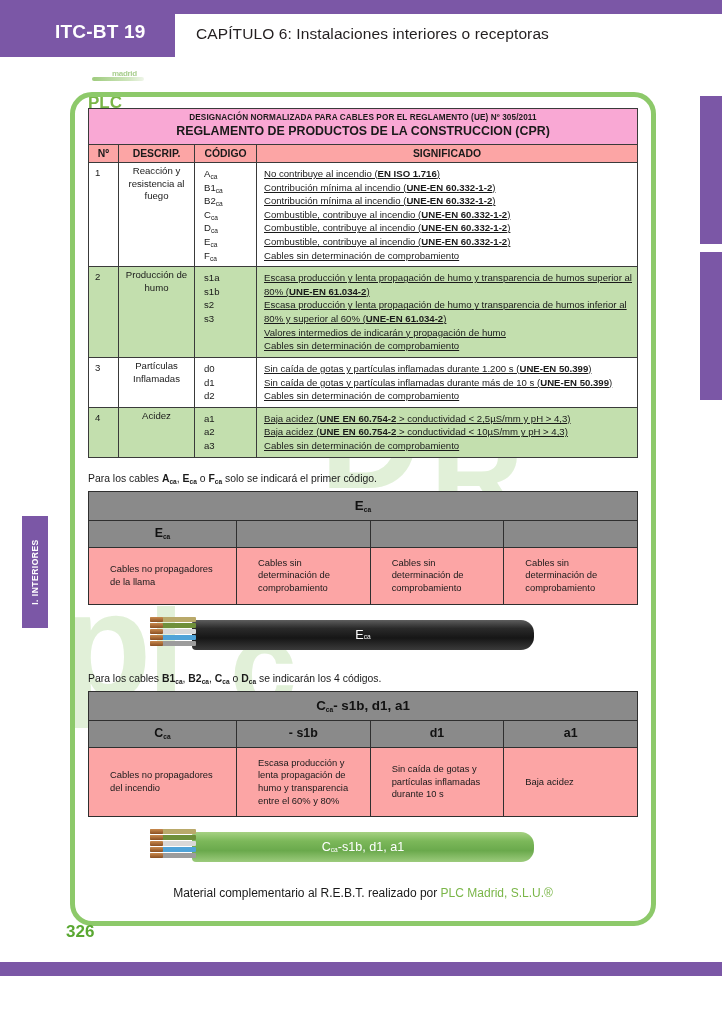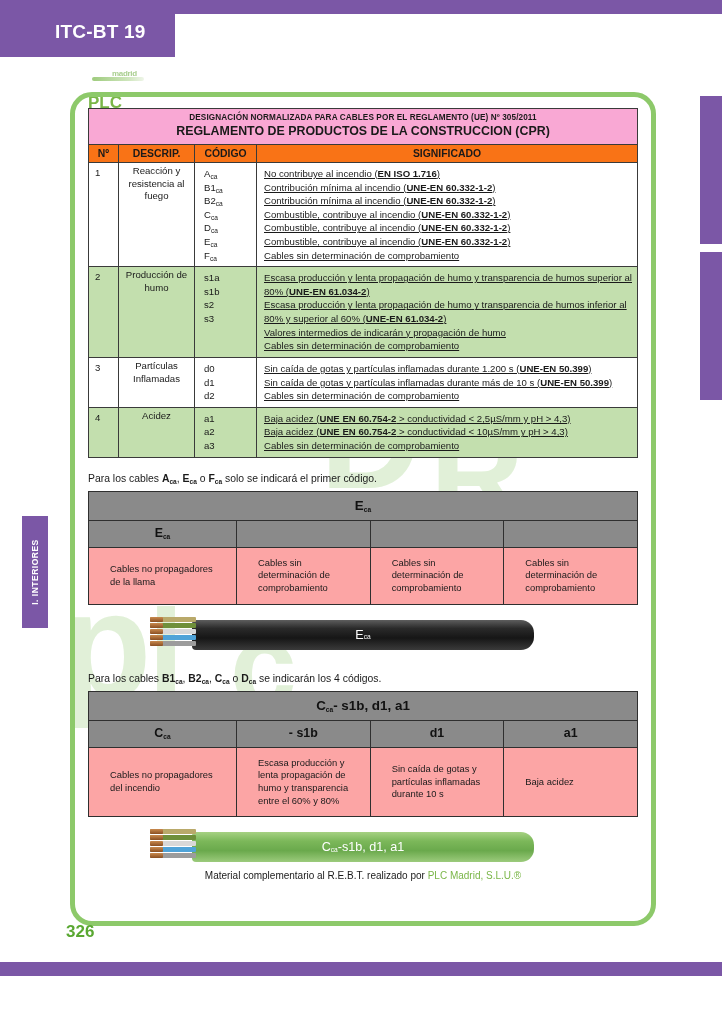--- a/index.html
+++ b/index.html
@@ -99,21 +99,21 @@
   
   table.cpr { border-collapse: collapse; width: 550px; table-layout: fixed; }
   table.cpr td, table.cpr th { border: 1px solid #3a3a3a; vertical-align: top; }
   .t-title {
     background: #f9a8d4; text-align: center; padding: 4px 4px 6px;
     color: #1a1a1a;
   }
   .t-title .l1 { font-size: 8.2px; font-weight: bold; letter-spacing: .1px; }
   .t-title .l2 { font-size: 12.4px; font-weight: bold; margin-top: 2px; }
   .t-head td {
-    background: #f97316; text-align: center; font-size: 10.4px; font-weight: bold;
+    background: #fca5a5; text-align: center; font-size: 10.4px; font-weight: bold;
     padding: 3px 2px; color: #1a1a1a; vertical-align: middle;
   }
   .c-num { width: 30px; }
   .c-desc { width: 76px; }
   .c-code { width: 62px; }
 
   .r-white td { background: #ffffff; }
   .r-green td { background: #c3dfae; }
 
   td.num { font-size: 9.6px; padding: 4px 0 0 6px; color: #1a1a1a; }
@@ -183,32 +183,33 @@
     position: absolute; left: 0; top: 0; width: 13px; height: 5px;
     background: linear-gradient(180deg,#c98a4e,#8a4f22); border-radius: 1px;
   }
   .s1 { top: 0px;  background: #b9a96a; }
   .s2 { top: 6px;  background: #6f8f3a; }
   .s3 { top: 12px; background: #d8d8d8; }
   .s4 { top: 18px; background: #4fa3d8; }
   .s5 { top: 24px; background: #9c9c9c; }
 
   .footer-note {
-    margin-top: 0; text-align: center; font-size: 10px; color: #1a1a1a;
+    margin-top: 16px; text-align: center; font-size: 12px; color: #1a1a1a;
   }
   .footer-note .brand { color: #7ab648; }
 </style>
 </head>
 <body>
 
 <div class="page">
 
   <div class="hdr-band"></div>
   <div class="hdr-white"></div>
   <div class="hdr-code">ITC-BT 19</div>
+  <div class="hdr-title">CAPÍTULO 6: Instalaciones interiores o receptoras</div>
 
   <div class="logo">
     <div class="logo-mark">PLC</div>
     <div class="logo-sub">madrid</div>
     <div class="logo-swoosh"></div>
   </div>
 
   <div class="side-tab">
     <span>I. INTERIORES</span>
   </div>

